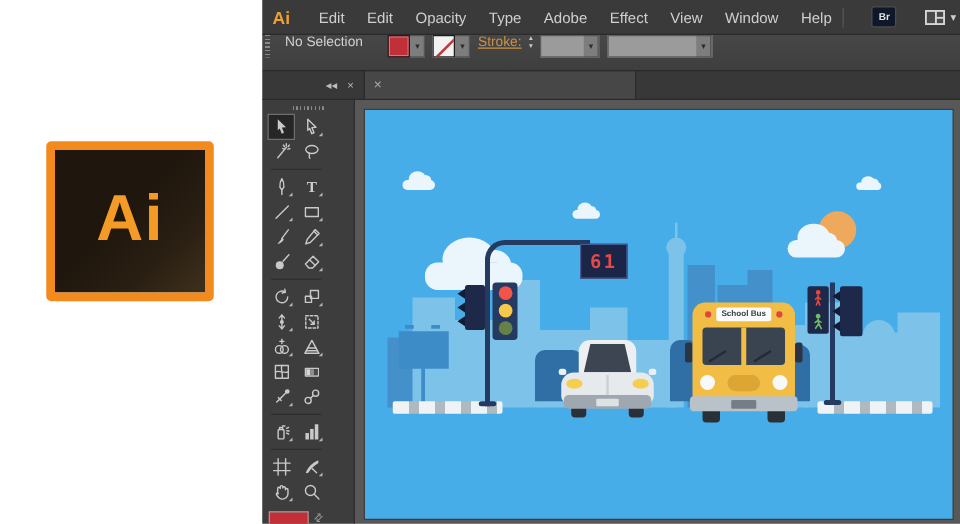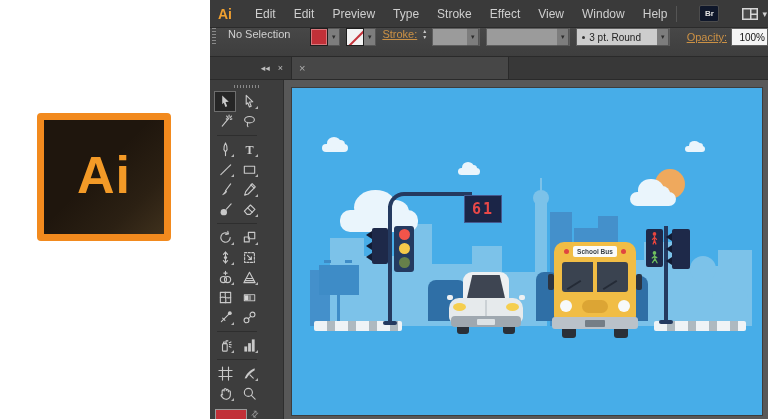--- a/index.html
+++ b/index.html
@@ -83,23 +83,23 @@
     </div>
   </div>
 
   <div class="app">
 
     <div class="menubar">
       <span class="appicon">Ai</span>
       <span id="menu-items" style="display:flex">
           <span class="menu-item">Edit</span>
           <span class="menu-item">Edit</span>
-          <span class="menu-item">Preview</span>
+          <span class="menu-item">Opacity</span>
           <span class="menu-item">Type</span>
-          <span class="menu-item">Stroke</span>
+          <span class="menu-item">Adobe</span>
           <span class="menu-item">Effect</span>
           <span class="menu-item">View</span>
           <span class="menu-item">Window</span>
           <span class="menu-item">Help</span>
         </span>
       <span class="mb-right">
         <span class="mb-sep"></span>
         <span class="br-btn">Br</span>
         <span class="ws-switch">
           <svg width="18" height="14" viewBox="0 0 18 14">
@@ -131,29 +131,20 @@
         <span>▴</span>
         <span>▾</span>
       </span>
       <span class="ddfield" style="width:46px">
         <span class="val"></span>
         <span class="ddarr">▾</span>
       </span>
       <span class="ddfield" style="width:82px">
         <span class="val"></span>
         <span class="ddarr">▾</span>
-      </span>
-      <span class="ddfield brushdd" style="width:92px">
-        <span class="brushdot"></span>
-        <span class="val">3 pt. Round</span>
-        <span class="ddarr">▾</span>
-      </span>
-      <span class="opgrp">
-        <span class="lnk">Opacity:</span>
-        <span class="opfield">100%</span>
       </span>
     </div>
 
     <div class="tabbar">
       <span class="dockhead">
         <span>◂◂</span>
         <span>×</span>
       </span>
       <span class="doctab">
         <span class="tabclose">×</span>

